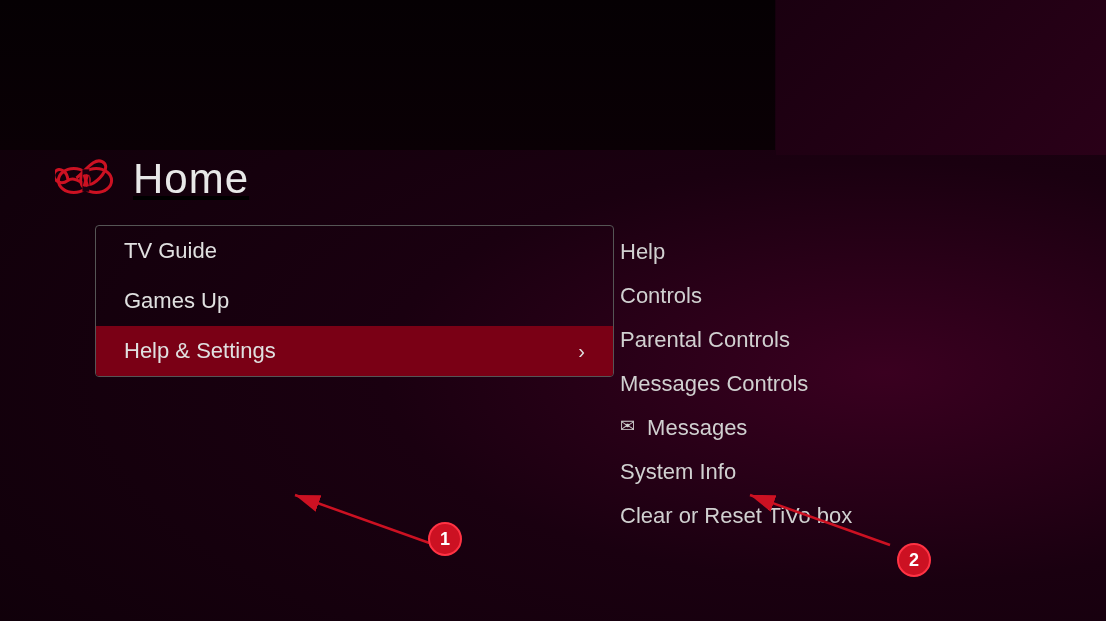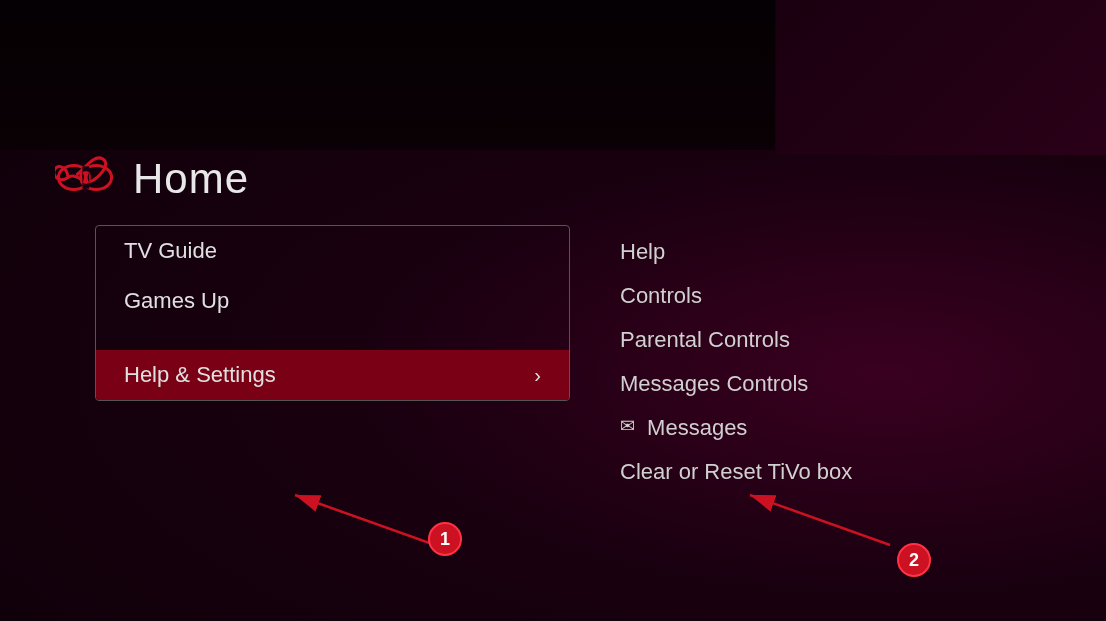--- a/index.html
+++ b/index.html
@@ -40,62 +40,62 @@
       height: 155px;
       background: linear-gradient(135deg, #1a0010, #2a0018);
     }
 
     
     .header {
       position: absolute;
       top: 155px;
       left: 55px;
       display: flex;
-      align-items: flex-start;
+      align-items: flex-end;
       gap: 18px;
+      text-decoration: underline;
     }
 
     .tivo-logo {
       width: 60px;
       height: 45px;
     }
 
     .home-title {
       color: #e8e8e8;
       font-size: 42px;
       font-weight: 300;
       letter-spacing: 1px;
     }
 
     
     .menu-box {
       position: absolute;
       top: 225px;
       left: 95px;
-      width: 475px;
+      width: 519px;
       border: 1.5px solid #555;
       border-radius: 4px;
       overflow: hidden;
     }
 
     .menu-item {
       padding: 12px 28px;
       color: #e0e0e0;
       font-size: 22px;
       font-weight: 300;
       cursor: pointer;
       background: transparent;
     }
 
     .menu-item-selected {
       background: #7a0015;
       display: flex;
       align-items: center;
       justify-content: space-between;
-      margin-top: 24px;
     }
 
     .chevron {
       color: #e0e0e0;
       font-size: 20px;
     }
 
     
     .right-panel {
       position: absolute;
@@ -212,20 +212,23 @@
     <span>Parental Controls</span>
   </div>
   <div class="right-panel-item">
     <span>Messages Controls</span>
   </div>
   <div class="right-panel-item">
     <span class="messages-icon">✉</span>
     <span>Messages</span>
   </div>
   <div class="right-panel-item">
+    <span>System Info</span>
+  </div>
+  <div class="right-panel-item">
     <span>Clear or Reset TiVo box</span>
   </div>
 </div>
 
 <svg class="arrow1-svg" width="200" height="80" viewBox="0 0 200 80">
   <defs>
     <marker id="arrowhead1" markerWidth="10" markerHeight="7" refX="10" refY="3.5" orient="auto">
       <polygon points="0 0, 10 3.5, 0 7" fill="#cc1122"></polygon>
     </marker>
   </defs>

